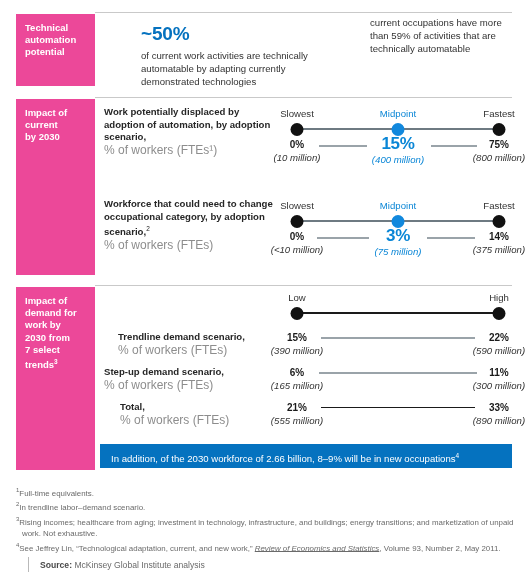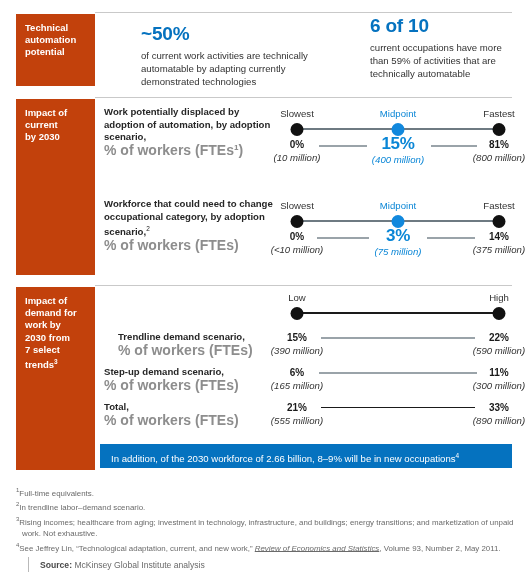--- a/index.html
+++ b/index.html
@@ -26,21 +26,21 @@
     position: absolute;
     left: 95px;
     width: 417px;
     height: 1px;
     background: #c9c9c9;
   }
   .badge {
     position: absolute;
     left: 16px;
     width: 79px;
-    background: #c2410c;
+    background: #ec4899;
     color: #ffffff;
     font-size: 9.5px;
     font-weight: bold;
     line-height: 12.2px;
     padding: 8px 3px 8px 9px;
     box-sizing: border-box;
   }
   .badge sup { font-size: 6.5px; font-weight: bold; vertical-align: super; }
 
   
@@ -62,24 +62,24 @@
   
   .rowlabel { position: absolute; }
   .rowlabel .title {
     font-size: 9.6px;
     font-weight: bold;
     line-height: 12.6px;
     color: #262626;
   }
   .rowlabel .title sup { font-size: 6.5px; font-weight: normal; }
   .rowlabel .unit {
-    font-size: 14px;
+    font-size: 12px;
     line-height: 12.6px;
     color: #8d8d8d;
-    font-weight: bold;
+    font-weight: normal;
   }
 
   
   .dumbbell { position: absolute; }
   .db-heads { position: relative; height: 13px; }
   .db-head {
     position: absolute;
     font-size: 9.6px;
     color: #333333;
     white-space: nowrap;
@@ -184,21 +184,20 @@
     <div>automation</div>
     <div>potential</div>
   </div>
 
   <div class="statcol" style="left:104px; top:24px; width:185px;margin-left:37px;">
     <div class="stat-big">~50%</div>
     <div class="stat-body">of current work activities are technically automatable by adapting currently demonstrated technologies</div>
   </div>
 
   <div class="statcol" style="left:370px; top:16px; width:150px;">
-    <div class="stat-big">6 of 10</div>
     <div class="stat-body">current occupations have more than 59% of activities that are technically automatable</div>
   </div>
 
   <div class="rule" style="top:97px;"></div>
 
   <div class="badge" style="top:99px; height:176px;">
     <div>Impact of</div>
     <div>current</div>
     <div>by 2030</div>
   </div>
@@ -225,21 +224,21 @@
       <div class="connector" style="left:156px; top:8px; width:46px;"></div>
       <div class="vcol" style="left:22px; top:1px;">
         <div class="vpct">0%</div>
         <div class="vabs">(10 million)</div>
       </div>
       <div class="vcol" style="left:123px; top:-2px;">
         <div class="vpct big">15%</div>
         <div class="vabs mid">(400 million)</div>
       </div>
       <div class="vcol" style="left:224px; top:1px;">
-        <div class="vpct">81%</div>
+        <div class="vpct">75%</div>
         <div class="vabs">(800 million)</div>
       </div>
     </div>
   </div>
 
   <div class="rowlabel" style="left:104px; top:198px; width:175px;">
     <div class="title"><span>Workforce that could need to change occupational category, by adoption scenario,</span><sup>2</sup></div>
     <div class="unit">% of workers (FTEs)</div>
   </div>
 
@@ -321,21 +320,21 @@
     <div class="tw-val" style="left:22px; top:0;">
       <div class="vpct">6%</div>
       <div class="vabs">(165 million)</div>
     </div>
     <div class="tw-val" style="left:224px; top:0;">
       <div class="vpct">11%</div>
       <div class="vabs">(300 million)</div>
     </div>
   </div>
 
-  <div class="rowlabel" style="left:104px; top:401px; width:175px;">
+  <div class="rowlabel" style="left:120px; top:401px; width:175px;">
     <div class="title">Total,</div>
     <div class="unit">% of workers (FTEs)</div>
   </div>
   <div class="tworow" style="left:275px; top:401px; width:252px; height:28px;">
     <div class="connector" style="left:46px; top:6px; width:154px; background:#1a1a1a; height:1.3px;"></div>
     <div class="tw-val" style="left:22px; top:0;">
       <div class="vpct">21%</div>
       <div class="vabs">(555 million)</div>
     </div>
     <div class="tw-val" style="left:224px; top:0;">

